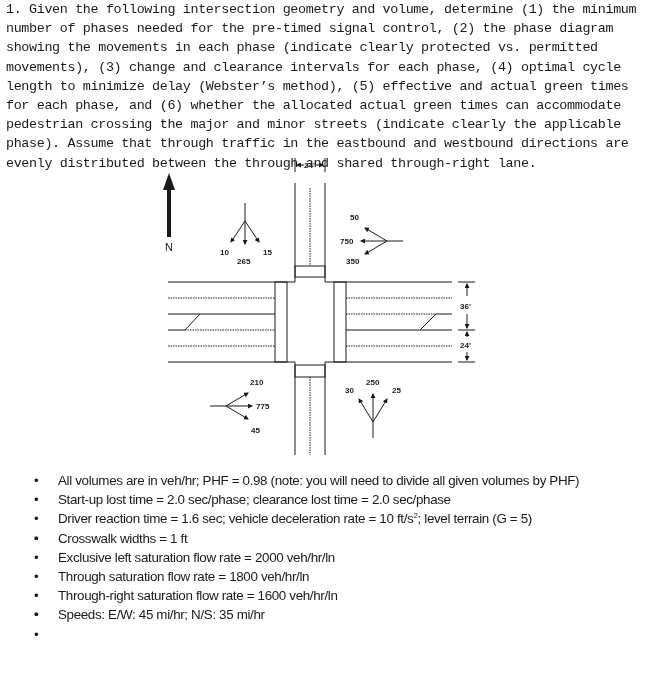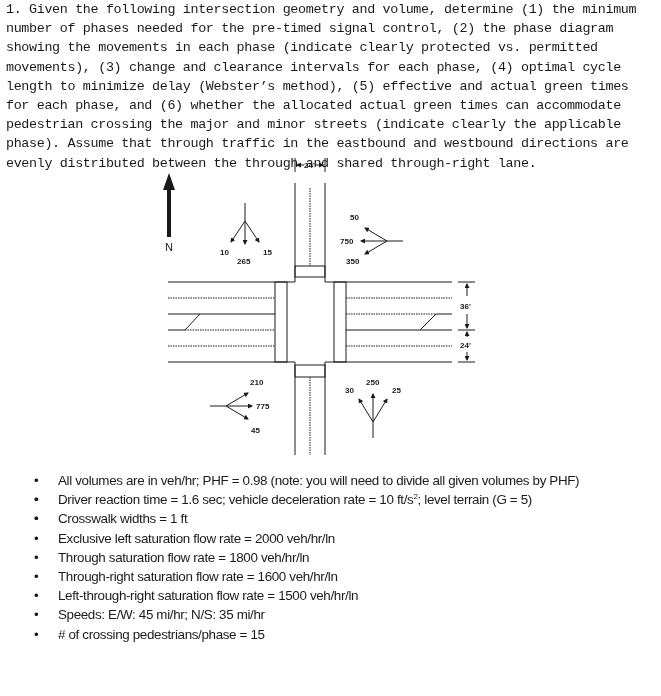--- a/index.html
+++ b/index.html
@@ -135,23 +135,23 @@
     <line x1="373" y1="422" x2="359" y2="399" marker-end="url(#ahs)"></line>
     <line x1="373" y1="422" x2="387" y2="399" marker-end="url(#ahs)"></line>
   </g>
   <text x="345" y="393">30</text>
   <text x="366" y="385">250</text>
   <text x="392" y="393">25</text>
 </svg>
 
 <ul class="bullets">
   <li><span class="dot">•</span><span>All volumes are in veh/hr; PHF = 0.98 (note: you will need to divide all given volumes by PHF)</span></li>
-  <li><span class="dot">•</span></li>
+  <li><span class="dot">•</span><span>Start-up lost time = 2.0 sec/phase; clearance lost time = 2.0 sec/phase</span></li>
   <li><span class="dot">•</span><span>Driver reaction time = 1.6 sec; vehicle deceleration rate = 10 ft/s</span><sup>2</sup><span>; level terrain (G = 5)</span></li>
   <li><span class="dot">•</span></li>
   <li><span class="dot">•</span><span>Crosswalk widths = 1 ft</span></li>
   <li><span class="dot">•</span><span>Exclusive left saturation flow rate = 2000 veh/hr/ln</span></li>
   <li><span class="dot">•</span><span>Through saturation flow rate = 1800 veh/hr/ln</span></li>
   <li><span class="dot">•</span><span>Through-right saturation flow rate = 1600 veh/hr/ln</span></li>
-  <li><span class="dot">•</span><span>Left-through-right saturation flow rate = 1500 veh/hr/ln</span></li>
+  <li><span class="dot">•</span></li>
   <li><span class="dot">•</span><span>Speeds: E/W: 45 mi/hr; N/S: 35 mi/hr</span></li>
-  <li><span class="dot">•</span><span># of crossing pedestrians/phase = 15</span></li>
+  <li><span class="dot">•</span></li>
 </ul>
 
 </body></html>

